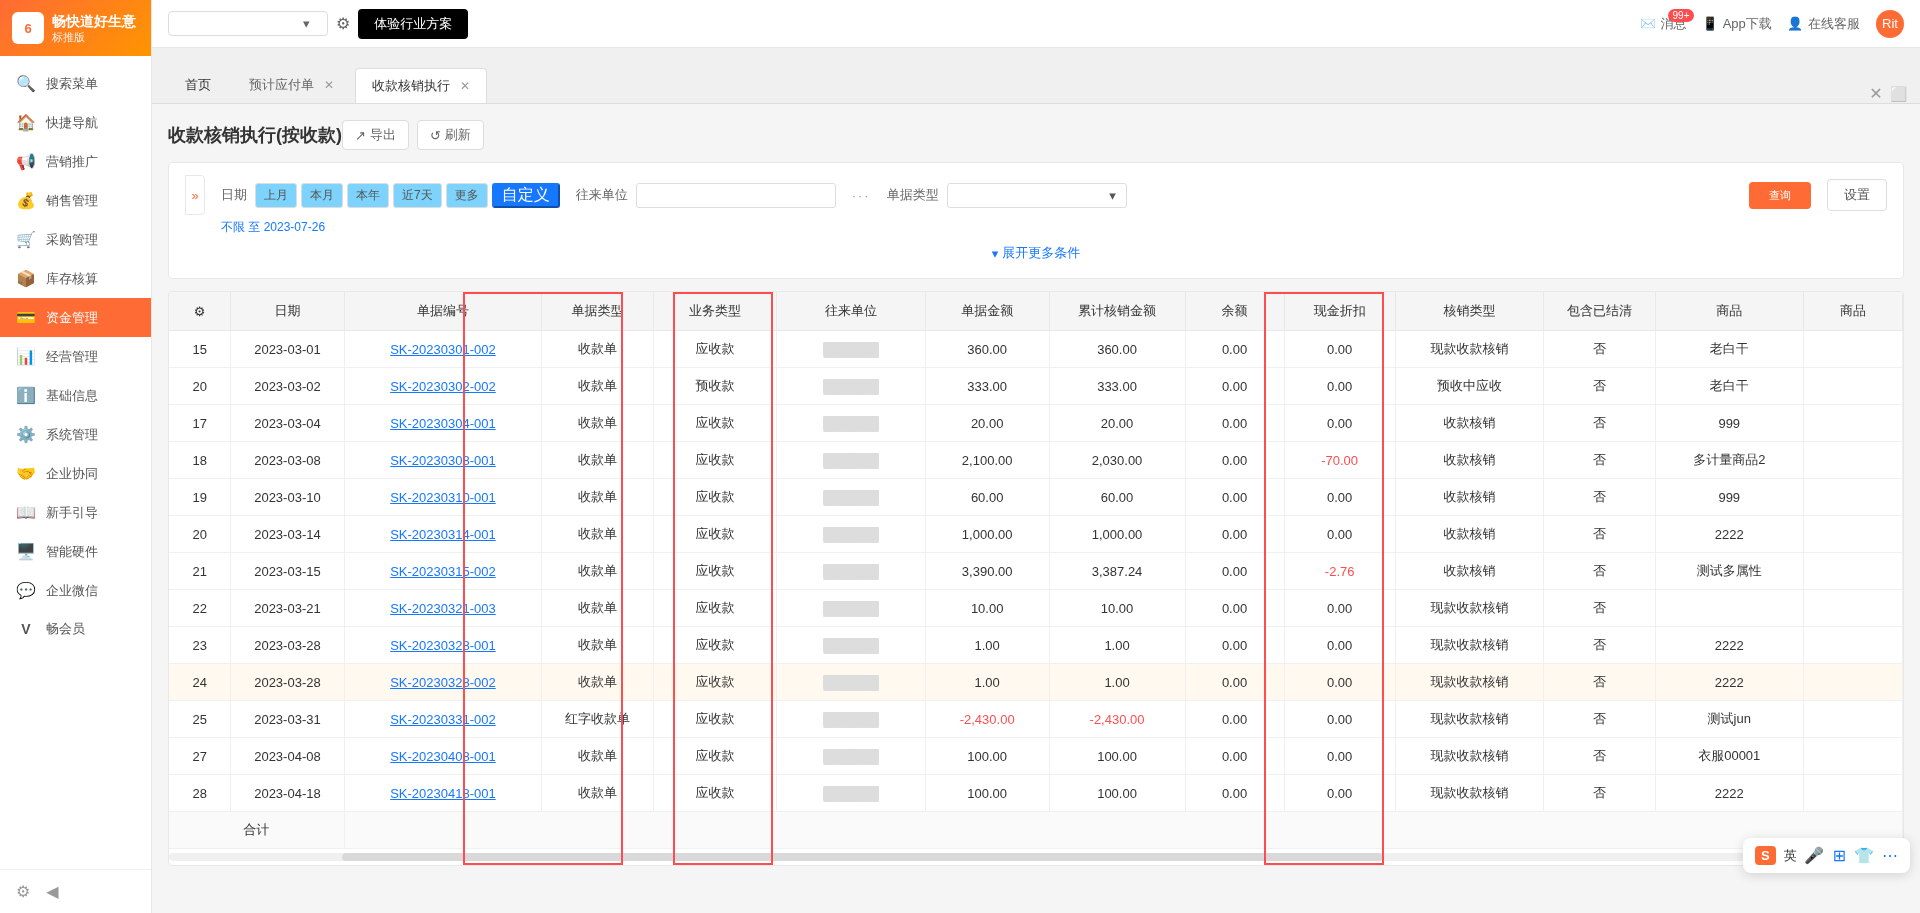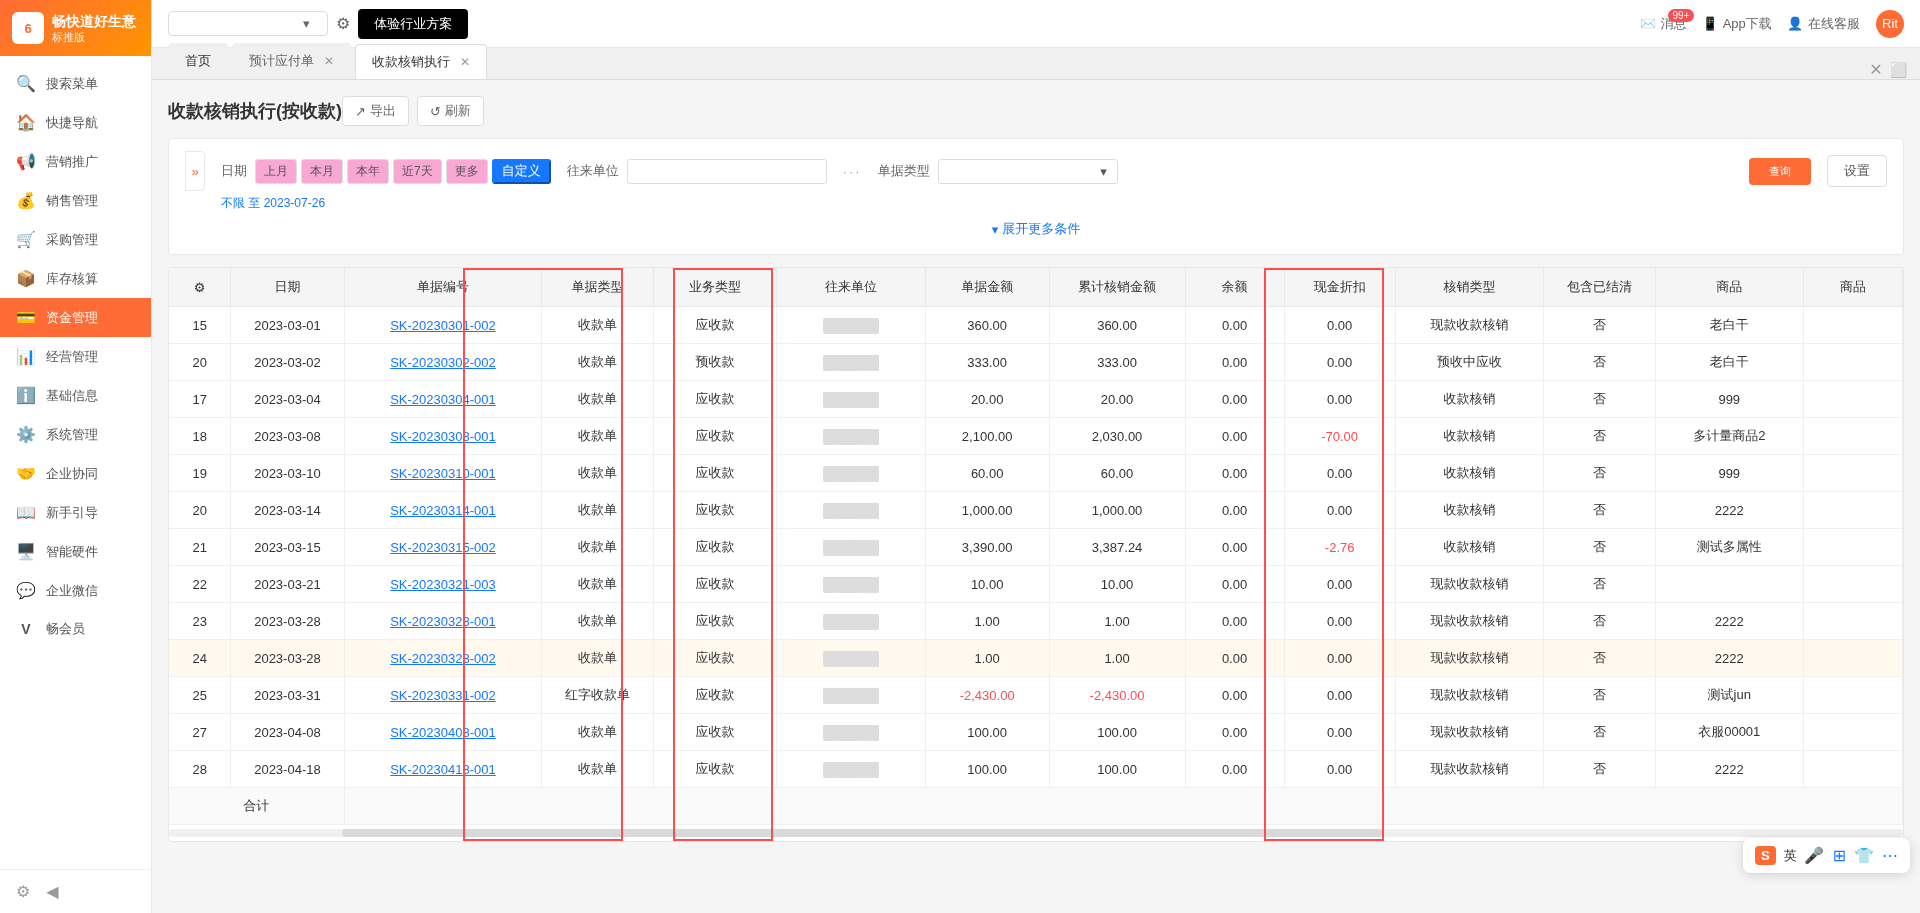--- a/index.html
+++ b/index.html
@@ -74,21 +74,21 @@
     .topbar-right .msg-icon { position: relative; }
     .badge {
       position: absolute; top: -6px; right: -8px;
       background: #ff4d4f; color: #fff; border-radius: 10px;
       padding: 1px 5px; font-size: 10px;
     }
 
     
     .tabbar {
       background: #f0f0f0;
-      height: 32px;
+      height: 56px;
       display: flex; align-items: end;
       padding: 0 0 0 16px; border-bottom: 1px solid #ddd;
     }
     .tab {
       display: flex; align-items: center; gap: 6px;
       padding: 8px 16px 8px 16px;
       background: #f0f0f0; color: #666;
       border-radius: 4px 4px 0 0;
       cursor: pointer; font-size: 13px;
       border: 1px solid transparent;
@@ -121,25 +121,25 @@
       background: #fff; border-radius: 4px;
       padding: 12px 16px; margin-bottom: 12px;
       border: 1px solid #e8e8e8;
     }
     .filter-row { display: flex; align-items: center; gap: 16px; flex-wrap: wrap; }
     .filter-item { display: flex; align-items: center; gap: 8px; }
     .filter-label { color: #666; white-space: nowrap; }
     .filter-btns { display: flex; gap: 4px; }
     .filter-btn {
       padding: 3px 8px; border: 1px solid #ddd; border-radius: 3px;
-      background: #f9a8d4; cursor: pointer; color: #555; font-size: 12px;
+      background: #7dd3fc; cursor: pointer; color: #555; font-size: 12px;
     }
     .filter-custom {
       background: #1677ff; color: #fff; border-color: #1677ff;
-      border-radius: 3px; padding: 0 8px; font-size: 13px; cursor: pointer;
+      border-radius: 3px; padding: 0 8px; font-size: 16px; cursor: pointer;
     }
     .filter-date-range { color: #1677ff; font-size: 12px; }
     .filter-input {
       border: 1px solid #ddd; border-radius: 3px;
       padding: 4px 10px; min-width: 200px; color: #999;
     }
     .filter-dots { color: #999; letter-spacing: 2px; }
     .filter-select {
       display: flex; align-items: center; gap: 4px;
       border: 1px solid #ddd; border-radius: 3px;

